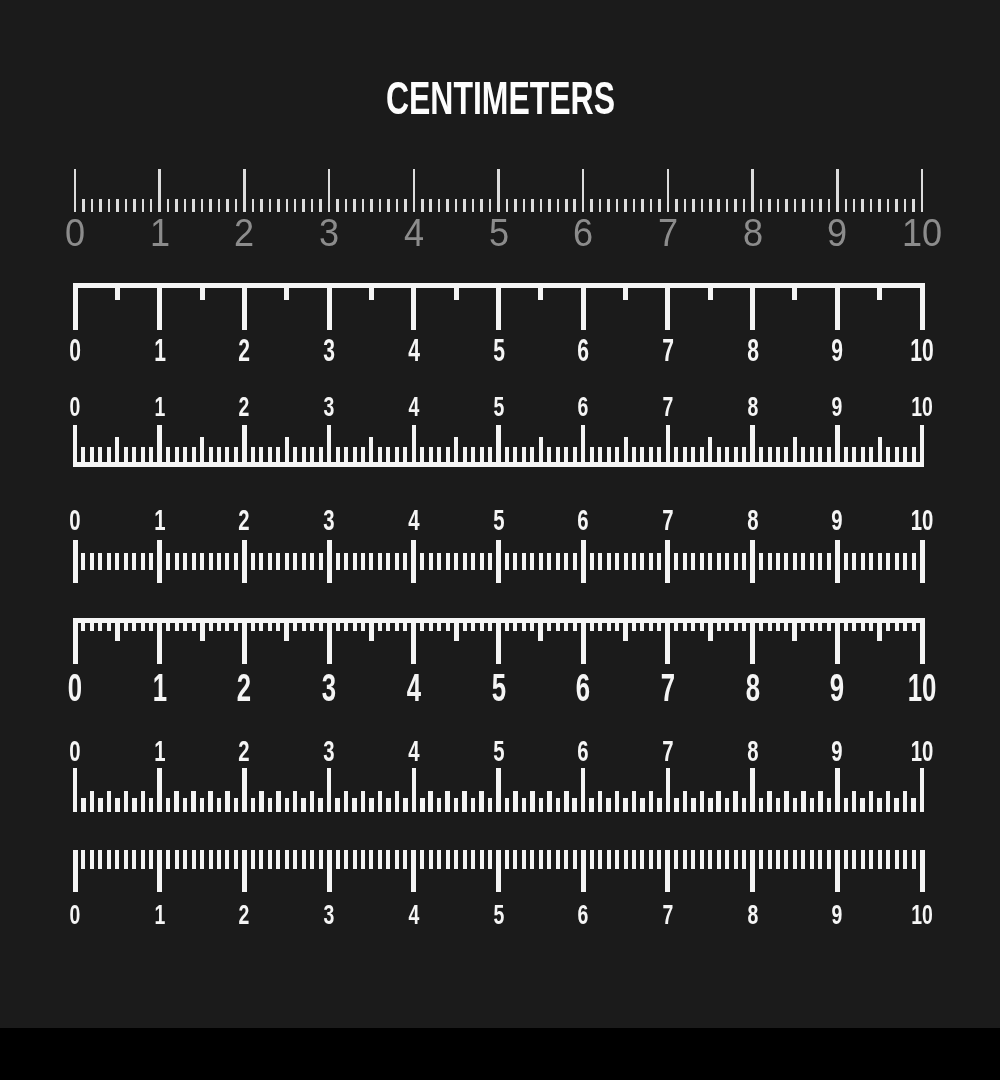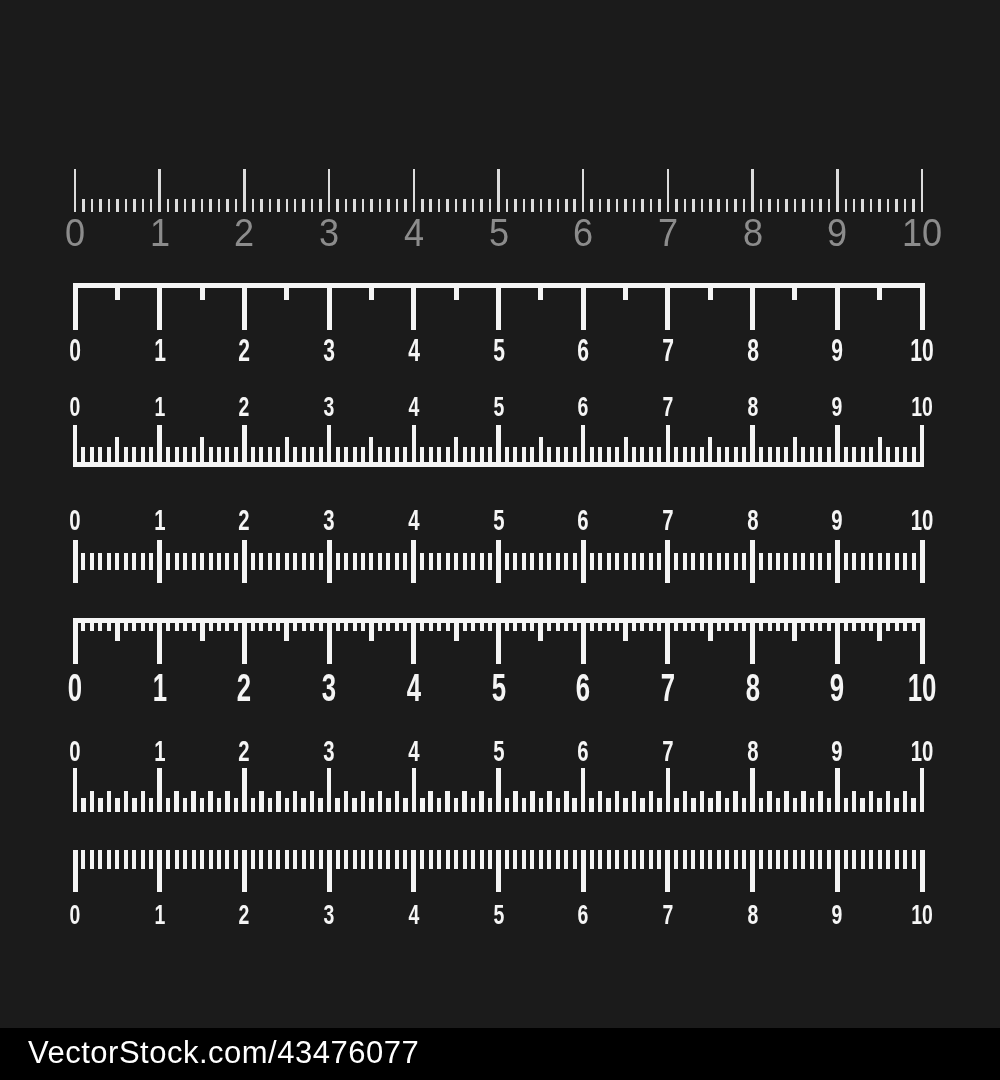--- a/index.html
+++ b/index.html
@@ -20,20 +20,23 @@
     position:absolute;left:0;right:0;bottom:0;height:52px;background:#000000;
     display:flex;justify-content:space-between;align-items:flex-start;
     padding:1px 28px 0 28px;box-sizing:border-box;
   }
   .wm-text{color:#ffffff;font-size:31px;line-height:48px;letter-spacing:0.5px;}
 </style>
 </head>
 <body>
 
 <div class="canvas">
+  <div class="page-title">
+    <span>CENTIMETERS</span>
+  </div>
 
   <div id="rulers">
       <div class="tick" style="left: 73.75px; top: 169px; width: 2.5px; height: 43px; background: rgb(220, 220, 220);"></div>
       <div class="tick" style="left: 82.22px; top: 199px; width: 2.5px; height: 13px; background: rgb(220, 220, 220);"></div>
       <div class="tick" style="left: 90.69px; top: 199px; width: 2.5px; height: 13px; background: rgb(220, 220, 220);"></div>
       <div class="tick" style="left: 99.16px; top: 199px; width: 2.5px; height: 13px; background: rgb(220, 220, 220);"></div>
       <div class="tick" style="left: 107.63px; top: 199px; width: 2.5px; height: 13px; background: rgb(220, 220, 220);"></div>
       <div class="tick" style="left: 116.1px; top: 199px; width: 2.5px; height: 13px; background: rgb(220, 220, 220);"></div>
       <div class="tick" style="left: 124.57px; top: 199px; width: 2.5px; height: 13px; background: rgb(220, 220, 220);"></div>
       <div class="tick" style="left: 133.04px; top: 199px; width: 2.5px; height: 13px; background: rgb(220, 220, 220);"></div>
@@ -753,15 +756,14 @@
       <span class="num" style="left: 413.8px; top: 902px; font-size: 27px; font-weight: 700; color: rgb(245, 245, 245); transform: translateX(-50%) scaleX(0.72);">4</span>
       <span class="num" style="left: 498.5px; top: 902px; font-size: 27px; font-weight: 700; color: rgb(245, 245, 245); transform: translateX(-50%) scaleX(0.72);">5</span>
       <span class="num" style="left: 583.2px; top: 902px; font-size: 27px; font-weight: 700; color: rgb(245, 245, 245); transform: translateX(-50%) scaleX(0.72);">6</span>
       <span class="num" style="left: 667.9px; top: 902px; font-size: 27px; font-weight: 700; color: rgb(245, 245, 245); transform: translateX(-50%) scaleX(0.72);">7</span>
       <span class="num" style="left: 752.6px; top: 902px; font-size: 27px; font-weight: 700; color: rgb(245, 245, 245); transform: translateX(-50%) scaleX(0.72);">8</span>
       <span class="num" style="left: 837.3px; top: 902px; font-size: 27px; font-weight: 700; color: rgb(245, 245, 245); transform: translateX(-50%) scaleX(0.72);">9</span>
       <span class="num" style="left: 922px; top: 902px; font-size: 27px; font-weight: 700; color: rgb(245, 245, 245); transform: translateX(-50%) scaleX(0.72);">10</span>
     </div>
 
   <div class="wm-bar">
-    <span class="wm-text">VectorStock.com/43476077</span>
   </div>
 </div>
 
 </body></html>

